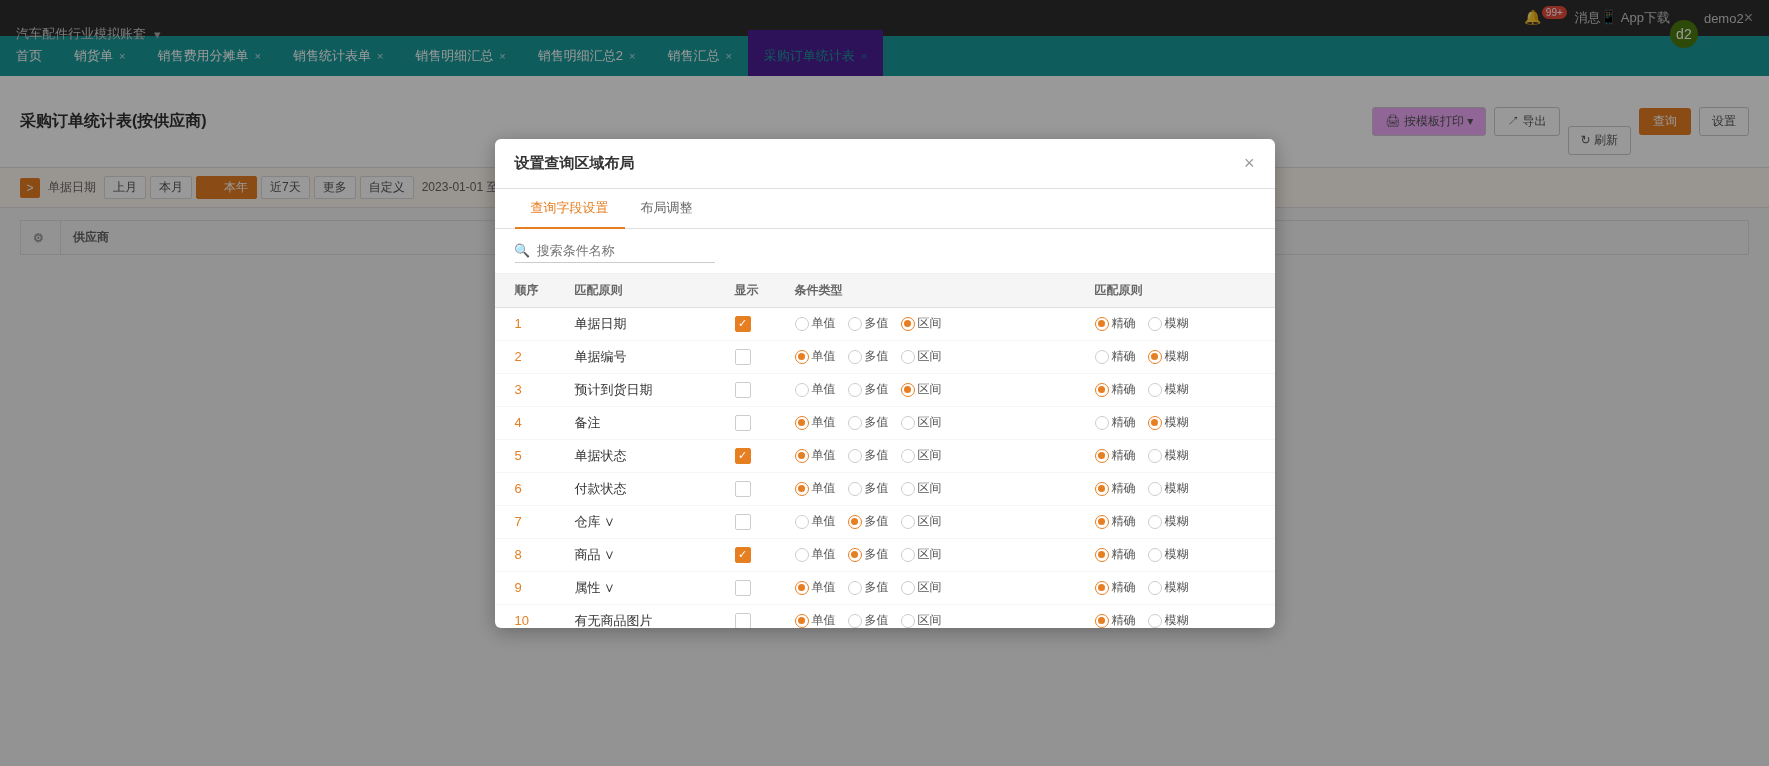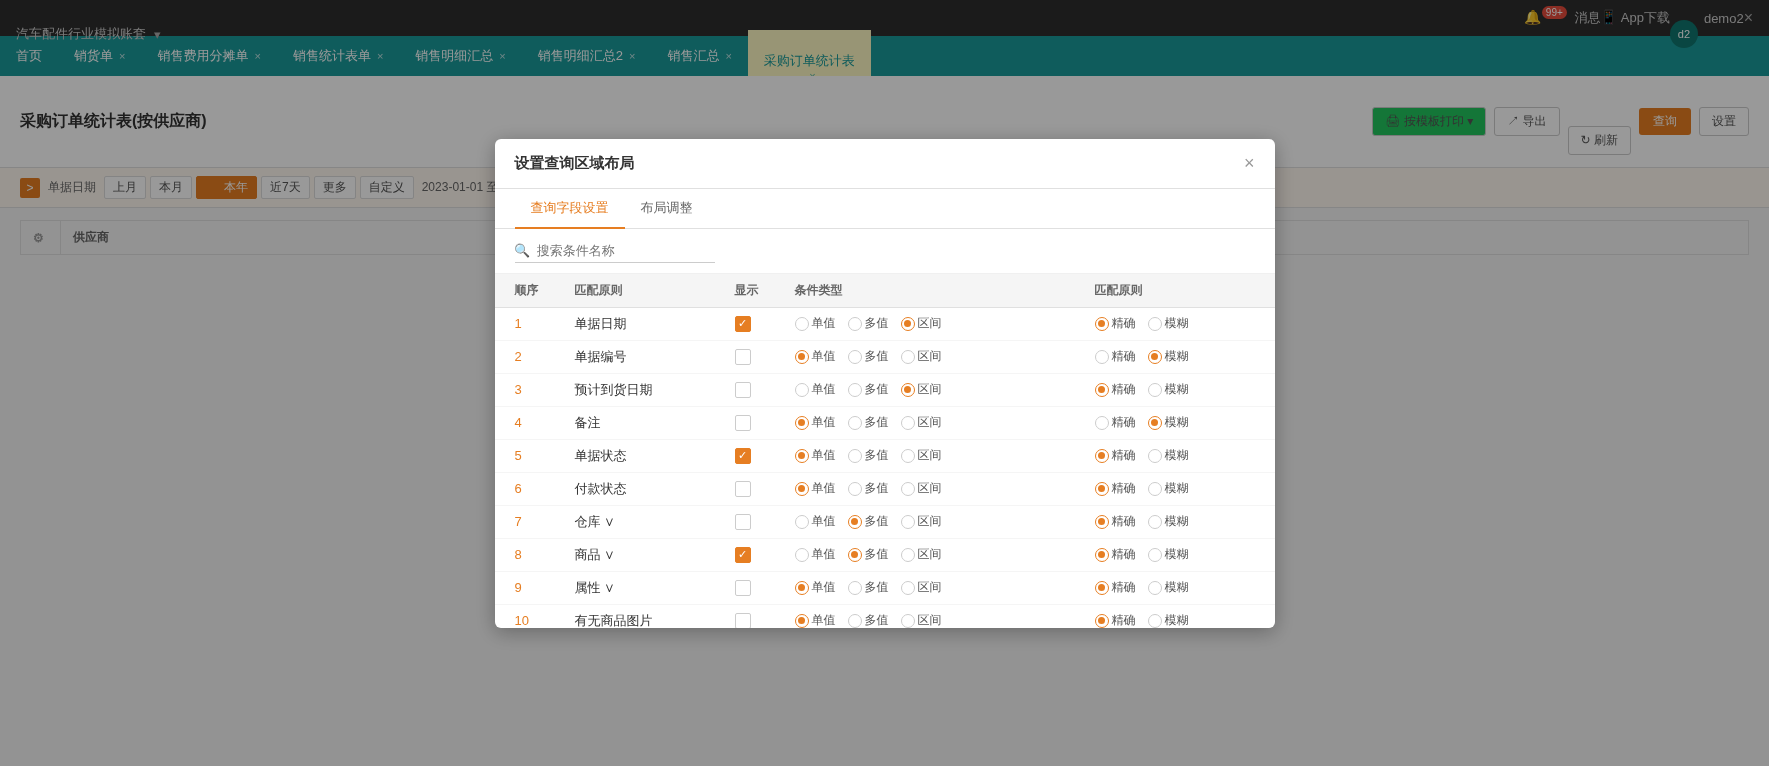--- a/index.html
+++ b/index.html
@@ -15,22 +15,22 @@
       padding: 0 16px;
       color: #ccc;
     }
     .top-bar-left { font-size: 13px; color: #ccc; display: flex; align-items: center; gap: 8px; margin-top: 32px; }
     .top-bar-right { display: flex; align-items: center; font-size: 13px; }
     .badge-red {
       background: #e74c3c; color: white; border-radius: 10px;
       font-size: 10px; padding: 1px 4px; position: relative; top: -6px; left: -4px;
     }
     .avatar-circle {
-      width: 28px; height: 28px; border-radius: 50%; background: #0f766e;
-      display: inline-flex; align-items: center; justify-content: center; color: white; font-size: 11px; margin-top: 32px;
+      width: 28px; height: 28px; border-radius: 50%; background: #4d7c0f;
+      display: inline-flex; align-items: center; justify-content: center; color: white; font-size: 14px; margin-top: 32px;
     }
 
     
     .tab-bar {
       background: #1a9999;
       height: 40px;
       display: flex;
       align-items: center;
       padding: 0 0;
     }
@@ -40,23 +40,22 @@
       display: flex;
       align-items: center;
       color: white;
       font-size: 13px;
       cursor: pointer;
       white-space: nowrap;
       position: relative;
       justify-content: flex-end;
     }
     .tab-item.active {
-      background: #fef9c3;
+      background: #4c1d95;
       color: #1a9999;
-      flex-direction: column;
     }
     .tab-item .close-tab {
       margin-left: 6px; font-size: 11px; opacity: 0.7;
     }
 
     
     .main-content {
       background: #f5f5f5;
       min-height: calc(766px - 76px);
       position: relative;
@@ -66,21 +65,21 @@
     .page-header {
       background: white;
       padding: 12px 20px;
       display: flex;
       align-items: center;
       justify-content: space-between;
       border-bottom: 1px solid #e0e0e0;
     }
     .page-title { font-size: 16px; font-weight: bold; color: #333; }
     .header-actions { display: flex; gap: 8px; align-items: center; }
-    .btn-print { border: 1px solid #ccc; background: #22c55e; padding: 5px 12px; border-radius: 3px; cursor: pointer; font-size: 12px; color: #555; }
+    .btn-print { border: 1px solid #ccc; background: #f0abfc; padding: 5px 12px; border-radius: 3px; cursor: pointer; font-size: 12px; color: #555; }
     .btn-export { border: 1px solid #ccc; background: white; padding: 5px 12px; border-radius: 3px; cursor: pointer; font-size: 12px; color: #555; }
     .btn-refresh { border: 1px solid #ccc; background: white; padding: 5px 12px; border-radius: 3px; cursor: pointer; font-size: 12px; color: #555; margin-top: 38px; }
     .btn-query { background: #e67e22; color: white; border: none; padding: 5px 14px; border-radius: 3px; cursor: pointer; font-size: 12px; }
     .btn-settings { border: 1px solid #ccc; background: white; padding: 5px 12px; border-radius: 3px; cursor: pointer; font-size: 12px; color: #555; }
 
     
     .filter-bar {
       background: #fff8f0;
       padding: 8px 20px;
       display: flex;

